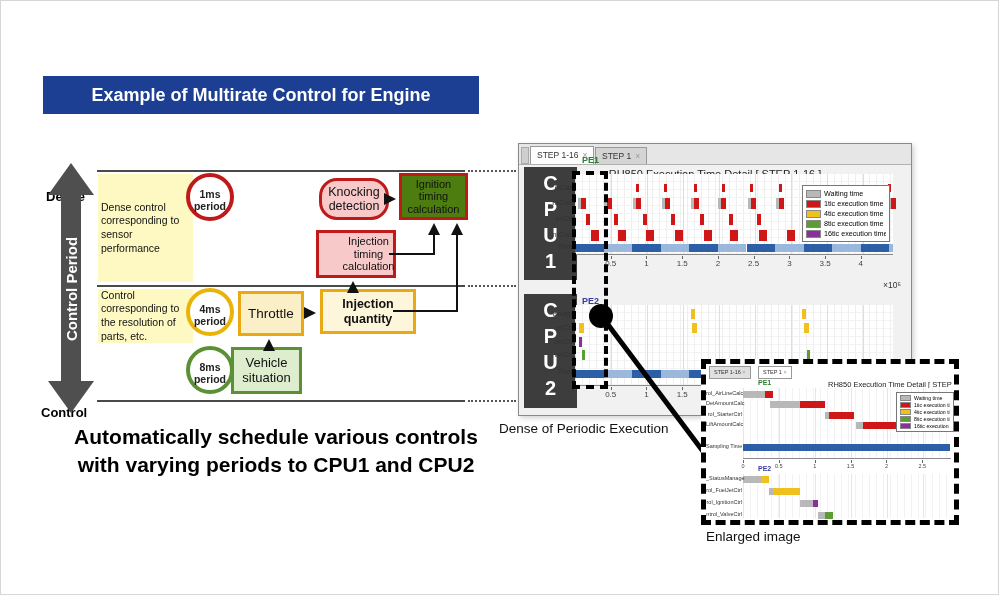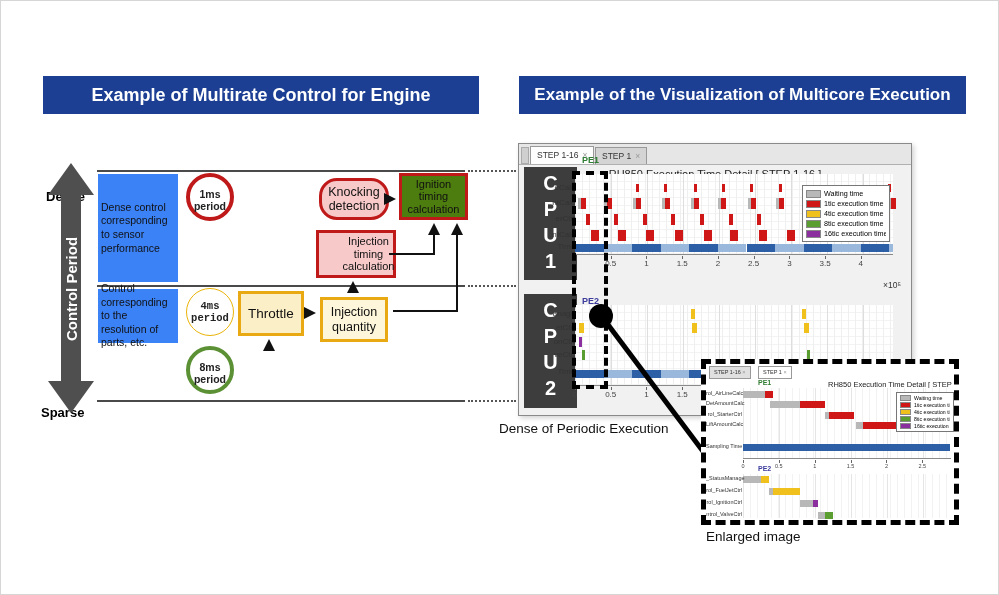--- a/index.html
+++ b/index.html
@@ -3,21 +3,21 @@
 <meta charset="utf-8">
 <style>
   html,body{margin:0;padding:0;background:#fff;}
   #page{position:relative;width:999px;height:595px;background:#fff;border:1px solid #d6d6d6;
         font-family:"Liberation Sans",sans-serif;overflow:hidden;box-sizing:border-box;}
   .abs{position:absolute;}
   .titlebar{position:absolute;height:38px;background:#1c3f94;color:#fff;font-weight:bold;
             font-size:18px;text-align:center;line-height:38px;}
   .hline{position:absolute;height:2px;background:#4a4a4a;}
   .dotline{position:absolute;height:0;border-top:2px dotted #555;}
-  .catrow{position:absolute;left:97px;width:80px;background:#3b82f6;color:#111;
+  .catrow{position:absolute;left:97px;width:95px;background:#fef9c3;color:#111;
           font-size:10.5px;line-height:1.3;padding:4px 3px;box-sizing:border-box;
           display:flex;align-items:center;}
   .circle{position:absolute;width:48px;height:48px;border-radius:50%;background:#fff;
           box-sizing:border-box;text-align:center;font-weight:bold;font-size:10.5px;
           line-height:1.15;padding-top:11px;color:#222;}
   .pbox{position:absolute;box-sizing:border-box;display:flex;align-items:center;justify-content:center;
         text-align:center;color:#111;line-height:1.15;}
   .red{border:3px solid #bf1919;background:#f7c9c9;}
   .yel{border:3px solid #e8a912;background:#fbefc7;}
   .grn{border:3px solid #5b9134;background:#dfedcf;}
@@ -55,21 +55,21 @@
   #leftarrows{position:absolute;left:0;top:0;z-index:3;pointer-events:none;}
 </style>
 </head>
 <body>
 
 <div id="page">
 
   <div class="titlebar" style="left:42px;top:75px;width:436px;">Example of Multirate Control for Engine</div>
 
   <div class="abs" style="left:45px;top:147px;font-weight:bold;font-size:13px;margin-top:41px;">Dense</div>
-  <div class="abs" style="left:40px;top:404px;font-weight:bold;font-size:13px;">Sparse</div>
+  <div class="abs" style="left:40px;top:404px;font-weight:bold;font-size:13px;">Control</div>
 
   <div class="hline" style="left:96px;top:169px;width:368px;"></div>
   <div class="hline" style="left:96px;top:284px;width:368px;"></div>
   <div class="hline" style="left:96px;top:399px;width:368px;"></div>
   <div class="dotline" style="left:467px;top:169px;width:48px;"></div>
   <div class="dotline" style="left:467px;top:284px;width:48px;"></div>
   <div class="dotline" style="left:467px;top:399px;width:48px;"></div>
 
   <svg class="abs" style="left:47px;top:162px;" width="46" height="250" viewBox="0 0 46 250">
     <polygon points="23,0 46,32 33,32 33,218 46,218 23,250 0,218 13,218 13,32 0,32" fill="#4f4f4f"></polygon>
@@ -77,53 +77,54 @@
   <div class="abs" style="left:70px;top:288px;transform:translate(-50%,-50%) rotate(-90deg);
        color:#fff;font-weight:bold;font-size:15px;white-space:nowrap;z-index:4;">Control Period</div>
 
   <div class="catrow" style="top:173px;height:108px;">Dense control corresponding to sensor performance</div>
   <div class="catrow" style="top:288px;height:54px;">Control corresponding to the resolution of parts, etc.</div>
 
   <div class="circle" style="left:185px;top:172px;border:4px solid #bf1919;">
     <div>1ms</div>
     <div>period</div>
   </div>
-  <div class="circle" style="left:185px;top:287px;border:1px solid #eab308;font-family:Liberation Mono, monospace;">
+  <div class="circle" style="left:185px;top:287px;border:4px solid #eab308;">
     <div>4ms</div>
     <div>period</div>
   </div>
   <div class="circle" style="left:185px;top:345px;border:4px solid #5b9134;">
     <div>8ms</div>
     <div>period</div>
   </div>
 
   <div class="pbox red" style="left:318px;top:177px;width:70px;height:42px;font-size:12.5px;border-radius:18px;">Knocking detection</div>
   <div class="pbox red" style="left:398px;top:172px;width:69px;height:47px;font-size:11px;background:#4d7c0f;">Ignition timing calculation</div>
   <div class="pbox red" style="left:315px;top:229px;width:80px;height:48px;font-size:11px;padding-left:25px;">Injection timing calculation</div>
   <div class="pbox yel" style="left:237px;top:290px;width:66px;height:45px;font-size:13.5px;">Throttle</div>
-  <div class="pbox yel" style="left:319px;top:296px;width:68px;height:45px;font-size:12.5px;background:#fdf6da;">Injection quantity</div>
+  <div class="pbox yel" style="left:319px;top:288px;width:96px;height:45px;font-size:12.5px;background:#fdf6da;font-weight:bold;">Injection quantity</div>
+  <div class="pbox grn" style="left:230px;top:346px;width:71px;height:47px;font-size:13px;">Vehicle situation</div>
 
   <svg id="leftarrows" width="999" height="595">
     <defs>
       <marker id="ah" markerWidth="7" markerHeight="7" refX="5" refY="3" orient="auto">
         <path d="M0,0 L6,3 L0,6 z" fill="#111"></path>
       </marker>
     </defs>
     <g stroke="#111" stroke-width="2" fill="none">
       <path d="M389,198 L393,198" marker-end="url(#ah)"></path>
       <path d="M304,312 L313,312" marker-end="url(#ah)"></path>
       <path d="M268,345 L268,340" marker-end="url(#ah)"></path>
       <path d="M352,287 L352,282" marker-end="url(#ah)"></path>
       <path d="M388,253 L433,253 L433,224" marker-end="url(#ah)"></path>
       <path d="M392,310 L456,310 L456,224" marker-end="url(#ah)"></path>
     </g>
   </svg>
 
-
-  <div class="titlebar" style="left:518px;top:75px;width:447px;font-size:17px;">Example of the Visualization of Multicore Execution</div>
+  <div class="bigtext" style="left:70px;top:422px;width:410px;font-size:21px;line-height:1.35;">Automatically schedule various controls with varying periods to CPU1 and CPU2</div>
+
 
   <div id="mainwin">
     <div class="tabbar">
       <div class="abs" style="left:2px;top:3px;width:6px;height:15px;background:#cfcfcf;border:1px solid #aaa;"></div>
       <div class="tab active" style="left:11px;">
         <span>STEP 1-16</span><span class="x">×</span>
       </div>
       <div class="tab inactive" style="left:76px;">
         <span>STEP 1</span><span class="x">×</span>
       </div>

